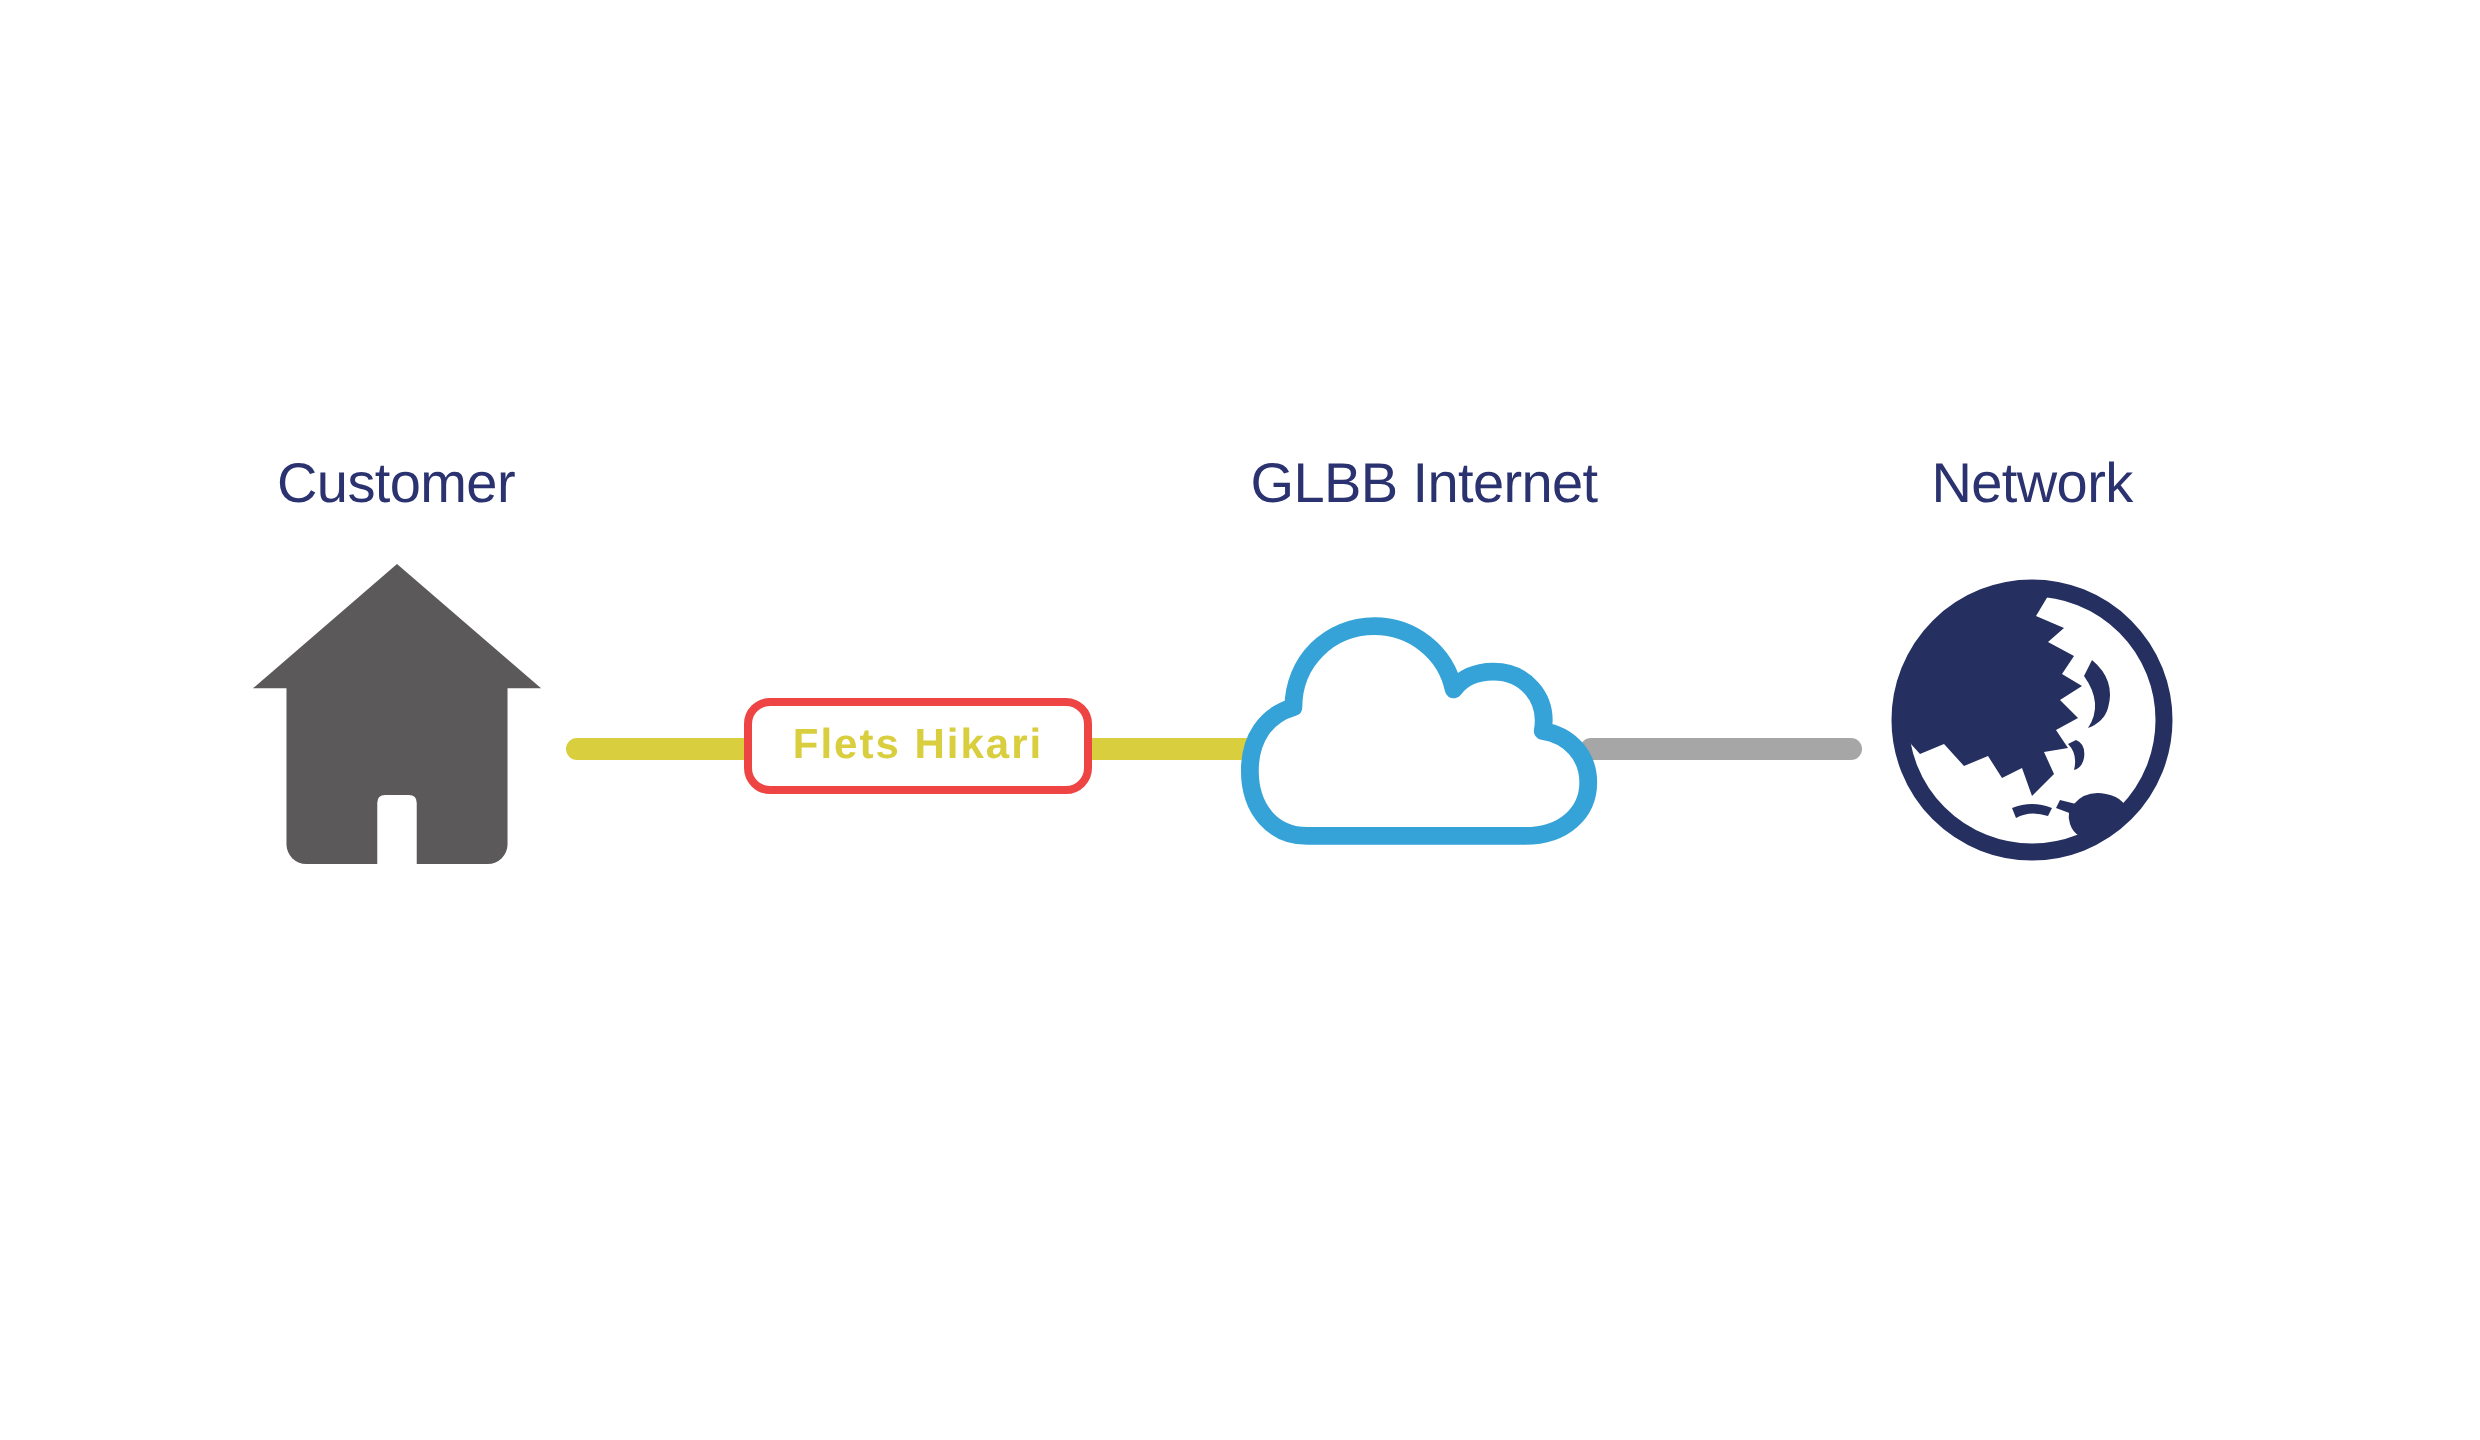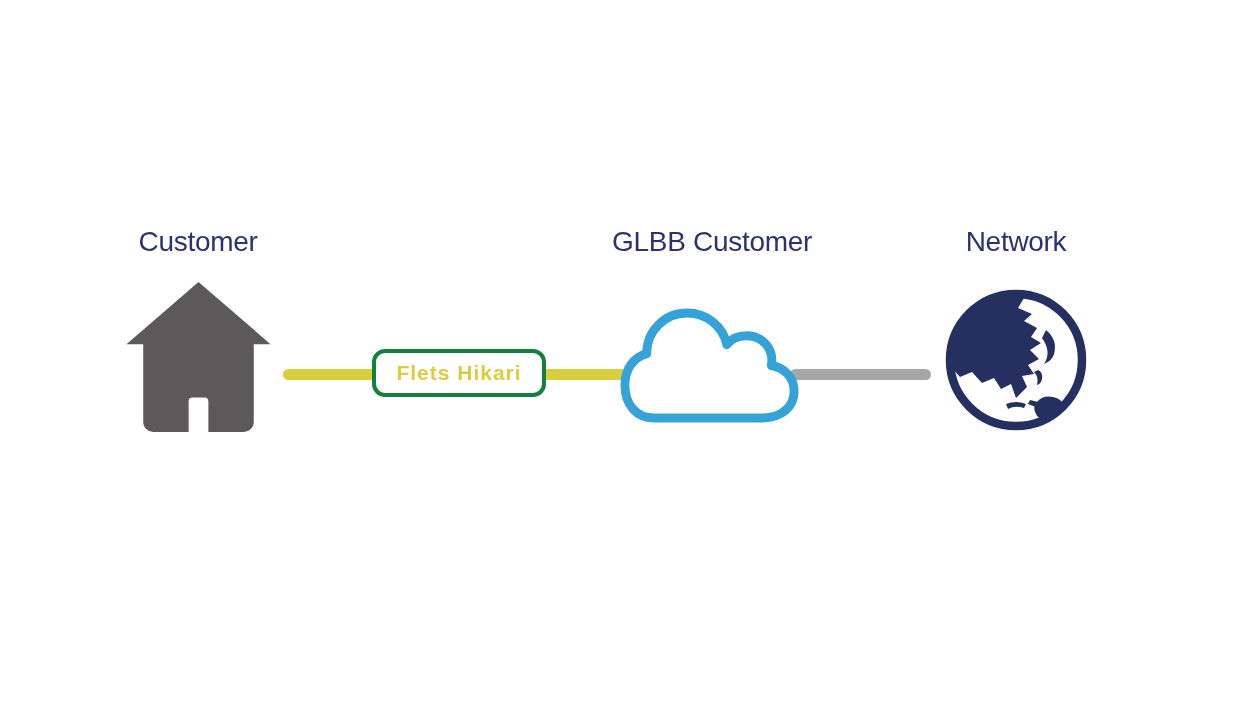--- a/index.html
+++ b/index.html
@@ -32,40 +32,40 @@
   .link-line{position:absolute;height:11px;border-radius:6px;z-index:1;}
   #link-yellow{left:283px;top:369px;width:360px;background:#d9ce3e;}
   #link-gray{left:790px;top:369px;width:141px;background:#a6a6a6;}
 
   .link-label-box{
     position:absolute;
     left:372px;top:349px;
     width:174px;height:48px;
     box-sizing:border-box;
     background:#ffffff;
-    border:4px solid #15803d;
+    border:4px solid #ef4444;
     border-radius:13px;
     display:flex;align-items:center;justify-content:center;
     z-index:2;
   }
   .link-label-box span{
     font-size:21px;
     font-weight:bold;
     letter-spacing:1px;
     color:#d9ce3e;
     white-space:nowrap;
   }
 </style>
 </head>
 <body>
 
 <div class="stage">
 
   <div class="node-label" id="customer-label">Customer</div>
-  <div class="node-label" id="glbb-label">GLBB Customer</div>
+  <div class="node-label" id="glbb-label">GLBB Internet</div>
   <div class="node-label" id="internet-label">Network</div>
 
   <div class="link-line" id="link-yellow"></div>
 
   <div class="link-label-box">
     <span>Flets Hikari</span>
   </div>
 
   <div class="link-line" id="link-gray"></div>
 

